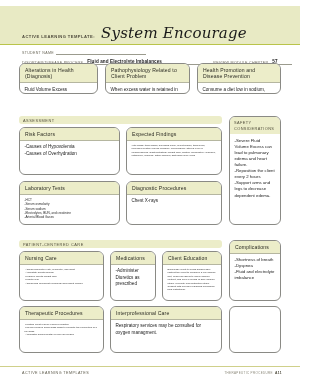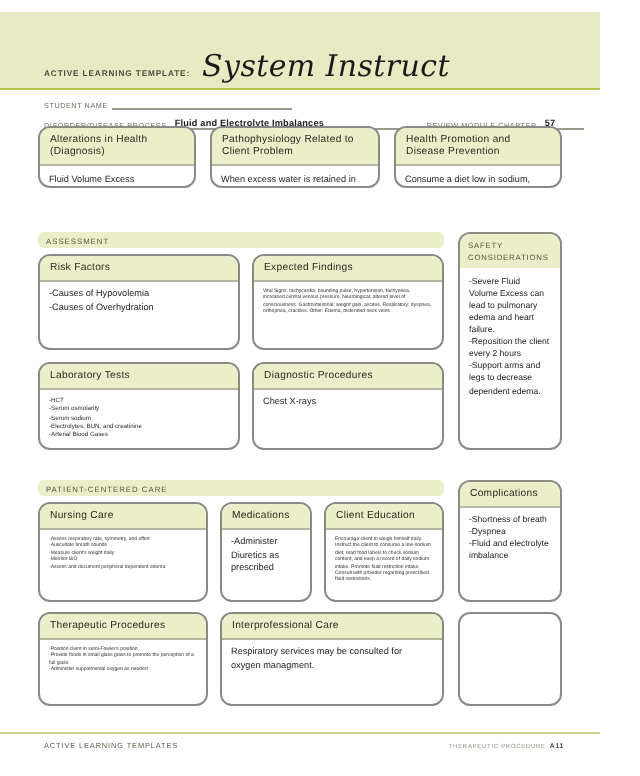--- a/index.html
+++ b/index.html
@@ -106,21 +106,21 @@
   .foot-r b{color:#4a4738;font-size:3.4px;margin-left:2px;}
 </style>
 </head>
 <body>
 
 <div class="page">
 
   <div class="hdr-band">
     <div class="hdr-inner">
       <span class="hdr-kicker">ACTIVE LEARNING TEMPLATE:</span>
-      <span class="hdr-title">System Instruct</span>
+      <span class="hdr-title">System Encourage</span>
     </div>
   </div>
 
   <div class="info">
     <div class="info-row">
       <span class="lbl">STUDENT NAME</span>
       <span class="rule r-name">
         <span></span>
       </span>
       <span class="spacer"></span>

